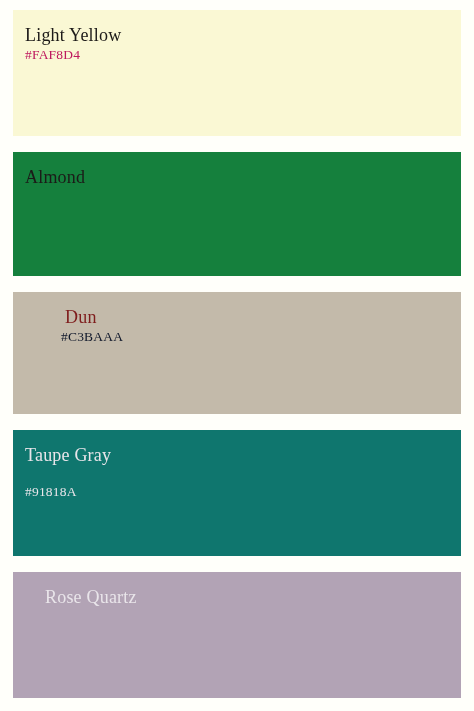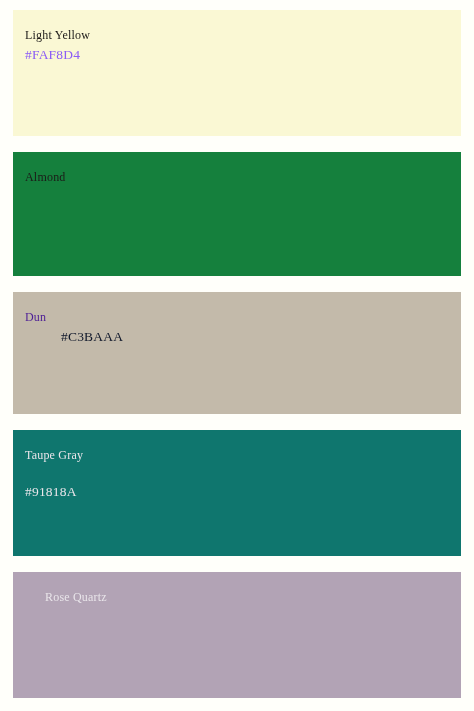--- a/index.html
+++ b/index.html
@@ -33,48 +33,48 @@
   .swatch-label {
     font-family: "Liberation Serif", "DejaVu Serif", serif;
     font-size: 13.5px;
     line-height: 19px;
     letter-spacing: 0.2px;
     white-space: nowrap;
     display: block;
   }
 
   .swatch-name {
-    font-size: 12px;
+    font-size: 18px;
   }
 
   .swatch-hex {
     font-size: 13.5px;
   }
 
   .swatch.dark-text .swatch-label {
     color: #1c1a18;
   }
 
   .swatch.light-text .swatch-label {
     color: #e9e5ea;
   }
 </style>
 </head>
 <body>
 
 <div id="palette-board" style="background: rgb(255, 255, 250); width: 474px; height: 711px;">
     <div class="swatch dark-text" style="top: 10px; height: 126px; background: rgb(250, 248, 212);">
       <span class="swatch-label swatch-name" style="color: rgb(28, 26, 24);">Light Yellow</span>
-      <span class="swatch-label swatch-hex" style="color: #8b5cf6;">#FAF8D4</span>
+      <span class="swatch-label swatch-hex" style="color: #be185d;">#FAF8D4</span>
     </div>
     <div class="swatch dark-text" style="top: 152px; height: 124px; background: #15803d;">
       <span class="swatch-label swatch-name" style="color: rgb(28, 26, 24);">Almond</span>
     </div>
     <div class="swatch dark-text" style="top: 292px; height: 122px; background: rgb(195, 186, 170);">
-      <span class="swatch-label swatch-name" style="color: #4c1d95;">Dun</span>
+      <span class="swatch-label swatch-name" style="color: #7f1d1d; margin-left: 40px;">Dun</span>
       <span class="swatch-label swatch-hex" style="color: #0f172a; margin-left: 36px;">#C3BAAA</span>
     </div>
     <div class="swatch light-text" style="top: 430px; height: 126px; background: #0f766e;">
       <span class="swatch-label swatch-name" style="color: rgb(233, 229, 234);">Taupe Gray</span>
       <span class="swatch-label swatch-hex" style="color: rgb(233, 229, 234); margin-top: 17px;">#91818A</span>
     </div>
     <div class="swatch light-text" style="top: 572px; height: 126px; background: rgb(178, 163, 181); padding-left: 32px;">
       <span class="swatch-label swatch-name" style="color: rgb(233, 229, 234);">Rose Quartz</span>
     </div>
   </div>

